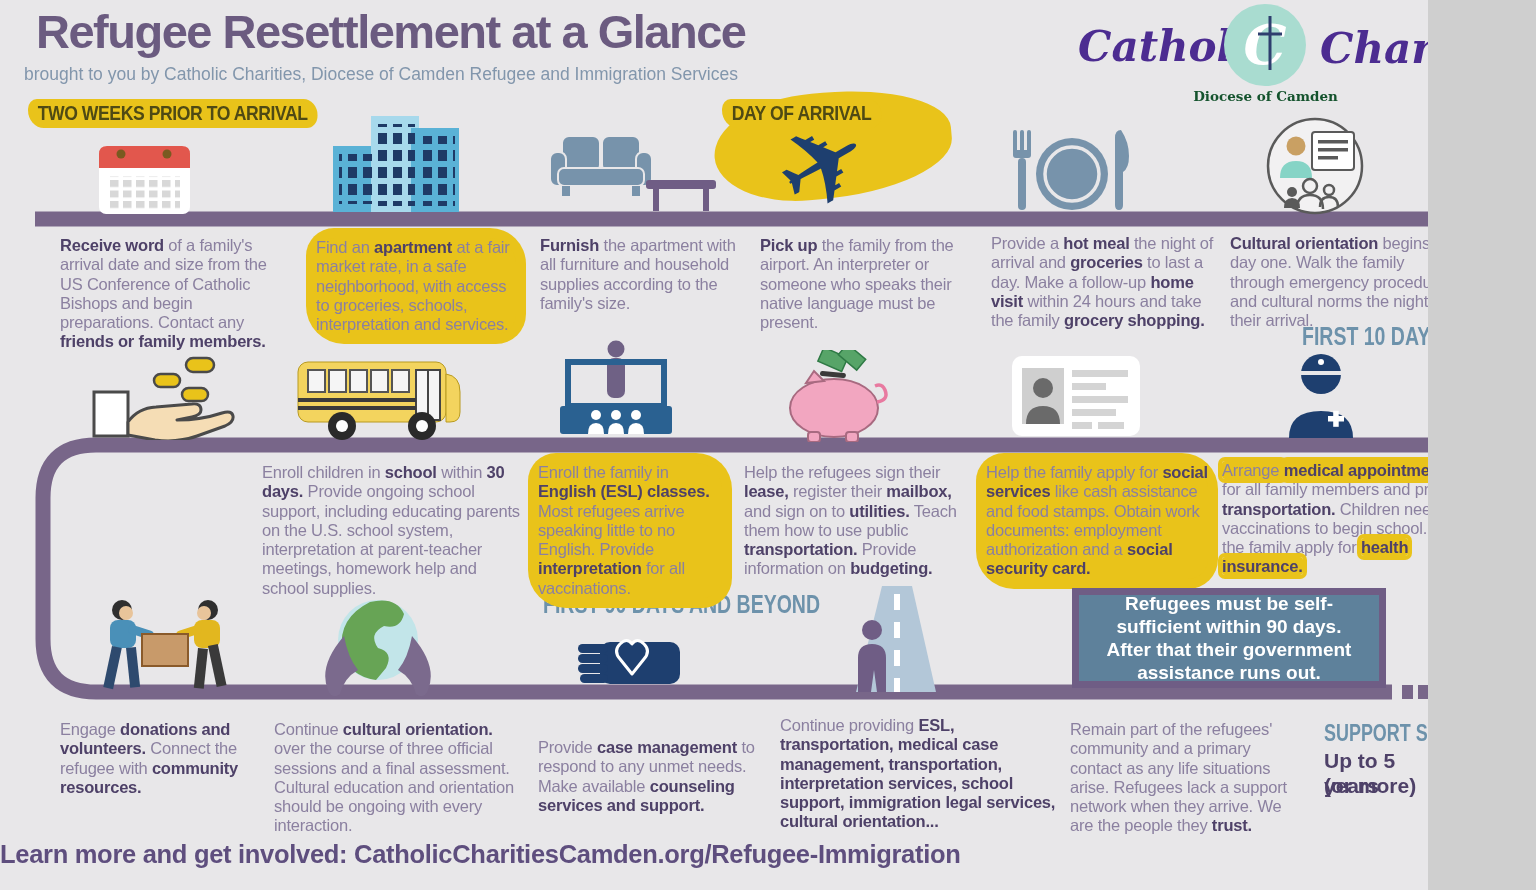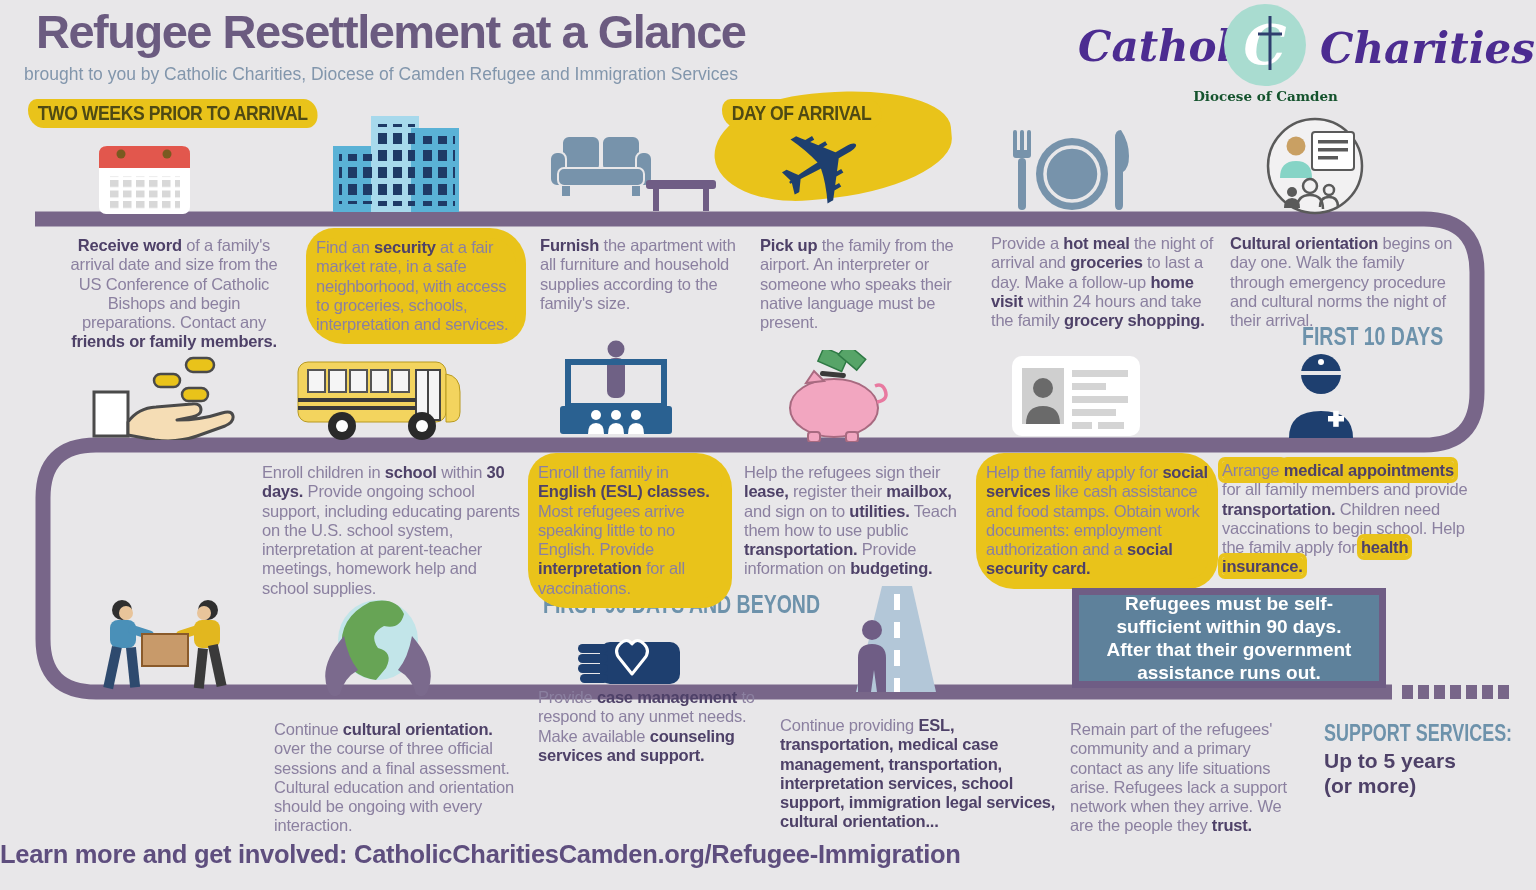--- a/index.html
+++ b/index.html
@@ -1,20 +1,20 @@
 <!DOCTYPE html>
 <html style="--gold: #e9c31a; --timeline: #786689; --title: #6b5b80; --sectionBlue: #6d92ab; --calloutBg: #5e819b; --body: #8b80a0; --bodyBold: #4e4168; --footer: #5e4e7e; --tagText: #4f4a14;"><head>
 <meta charset="utf-8">
 <style>
   :root{
     --gold:#e9c31a; --timeline:#786689; --title:#6b5b80; --sectionBlue:#6d92ab;
     --calloutBg:#5e819b; --body:#8b80a0; --bodyBold:#4e4168; --footer:#5e4e7e; --tagText:#4f4a14;
   }
   html,body{margin:0;padding:0;background:#cfcfcf;}
-  #canvas{position:relative;width:1536px;height:890px;background:#e8e7e9;overflow:hidden;
+  #canvas{position:relative;width:1428px;height:890px;background:#e8e7e9;overflow:hidden;
           font-family:"Liberation Sans",sans-serif;}
   .abs{position:absolute;}
   .title{left:36px;top:4px;font-size:47px;font-weight:bold;color:var(--title);letter-spacing:-1.5px;}
   .subtitle{left:24px;top:64px;font-size:17.5px;color:#8296ac;}
   .logo-script{font-family:"DejaVu Serif",serif;font-style:italic;font-weight:bold;color:#4c2c91;font-size:42px;}
   .logo-circle{left:1224px;top:4px;width:82px;height:82px;border-radius:50%;background:#a9dcd0;
                display:flex;align-items:center;justify-content:center;}
   .logo-c{font-family:"DejaVu Serif",serif;font-style:italic;font-weight:bold;font-size:54px;color:#fff;}
   .logo-org{left:1188px;top:88px;width:155px;text-align:center;font-family:"DejaVu Serif",serif;
             font-weight:bold;color:#14532d;font-size:13.5px;}
@@ -157,22 +157,22 @@
         <circle cx="48" cy="70" r="7"></circle>
           <path d="M35 93 q0-14 13-14 t13 14"></path>
         <circle cx="67" cy="74" r="5"></circle>
           <path d="M58 91 q0-10 9-10 t9 10"></path>
       </g>
       <circle cx="30" cy="76" r="5" fill="#5a5a5a"></circle>
         <path d="M22 92 q0-10 8-10 t8 10z" fill="#5a5a5a"></path>
     </svg>
   </div>
 
-  <div class="abs cell" style="left:60px;top:236px;width:228px;text-align:center;"><span class="b">Receive word</span><span> of a family's arrival date and size from the US Conference of Catholic Bishops and begin preparations. Contact any </span><span class="b">friends or family members.</span></div>
-  <div class="abs cell hl" style="left:316px;top:238px;width:200px;"><span>Find an </span><span class="b">security</span><span> at a fair market rate, in a safe neighborhood, with access to groceries, schools, interpretation and services.</span></div>
+  <div class="abs cell" style="left:60px;top:236px;width:228px;"><span class="b">Receive word</span><span> of a family's arrival date and size from the US Conference of Catholic Bishops and begin preparations. Contact any </span><span class="b">friends or family members.</span></div>
+  <div class="abs cell hl" style="left:316px;top:238px;width:200px;"><span>Find an </span><span class="b">apartment</span><span> at a fair market rate, in a safe neighborhood, with access to groceries, schools, interpretation and services.</span></div>
   <div class="abs cell" style="left:540px;top:236px;width:200px;"><span class="b">Furnish</span><span> the apartment with all furniture and household supplies according to the family's size.</span></div>
   <div class="abs cell" style="left:760px;top:236px;width:218px;"><span class="b">Pick up</span><span> the family from the airport. An interpreter or someone who speaks their native language must be present.</span></div>
   <div class="abs cell" style="left:991px;top:234px;width:230px;"><span>Provide a </span><span class="b">hot meal</span><span> the night of arrival and </span><span class="b">groceries</span><span> to last a day. Make a follow-up </span><span class="b">home visit</span><span> within 24 hours and take the family </span><span class="b">grocery shopping.</span></div>
   <div class="abs cell" style="left:1230px;top:234px;width:232px;"><span class="b">Cultural orientation</span><span> begins on day one. Walk the family through emergency procedure and cultural norms the night of their arrival.</span></div>
 
   <div class="abs icon" style="left:90px;top:356px;">
     <svg width="182" height="84">
       <g fill="#e9c31a" stroke="#4a4a4a" stroke-width="2.5">
         <rect x="96" y="2" width="28" height="14" rx="7"></rect>
           <rect x="64" y="18" width="26" height="13" rx="6.5"></rect>
@@ -312,22 +312,23 @@
           <rect x="42" y="64" width="6" height="16"></rect>
           <rect x="42" y="92" width="6" height="14"></rect>
         </g>
       <circle cx="20" cy="44" r="10" fill="#6f5d85"></circle>
       <path d="M6 106 V72 q0-14 14-14 t14 14 v34 h-9 l-3-22 -3 22z" fill="#6f5d85"></path>
     </svg>
   </div>
 
   <div class="abs callout">Refugees must be self-sufficient within 90 days. After that their government assistance runs out.</div>
 
+  <div class="abs cell" style="left:60px;top:720px;width:198px;"><span>Engage </span><span class="b">donations and volunteers.</span><span> Connect the refugee with </span><span class="b">community resources.</span></div>
   <div class="abs cell" style="left:274px;top:720px;width:242px;"><span>Continue </span><span class="b">cultural orientation.</span><span> over the course of three official sessions and a final assessment. Cultural education and orientation should be ongoing with every interaction.</span></div>
-  <div class="abs cell" style="left:538px;top:688px;width:228px;"><span>Provide </span><span class="b">case management</span><span> to respond to any unmet needs. Make available </span><span class="b">counseling services and support.</span></div>
+  <div class="abs cell" style="left:538px;top:738px;width:228px;"><span>Provide </span><span class="b">case management</span><span> to respond to any unmet needs. Make available </span><span class="b">counseling services and support.</span></div>
   <div class="abs cell" style="left:780px;top:716px;width:284px;"><span>Continue providing </span><span class="b">ESL, transportation, medical case management, transportation, interpretation services, school support, immigration legal services, cultural orientation...</span></div>
   <div class="abs cell" style="left:1070px;top:720px;width:232px;"><span>Remain part of the refugees' community and a primary contact as any life situations arise. Refugees lack a support network when they arrive. We are the people they </span><span class="b">trust.</span></div>
 
   <div class="abs blue-head" style="left:1324px;top:720px;font-size:23px;">SUPPORT SERVICES:</div>
   <div class="abs support-line" style="left:1324px;top:748px;">Up to 5 years</div>
   <div class="abs support-line" style="left:1324px;top:773px;">(or more)</div>
 
   <div class="abs footer">Learn more and get involved: CatholicCharitiesCamden.org/Refugee-Immigration</div>
 
 </div>

